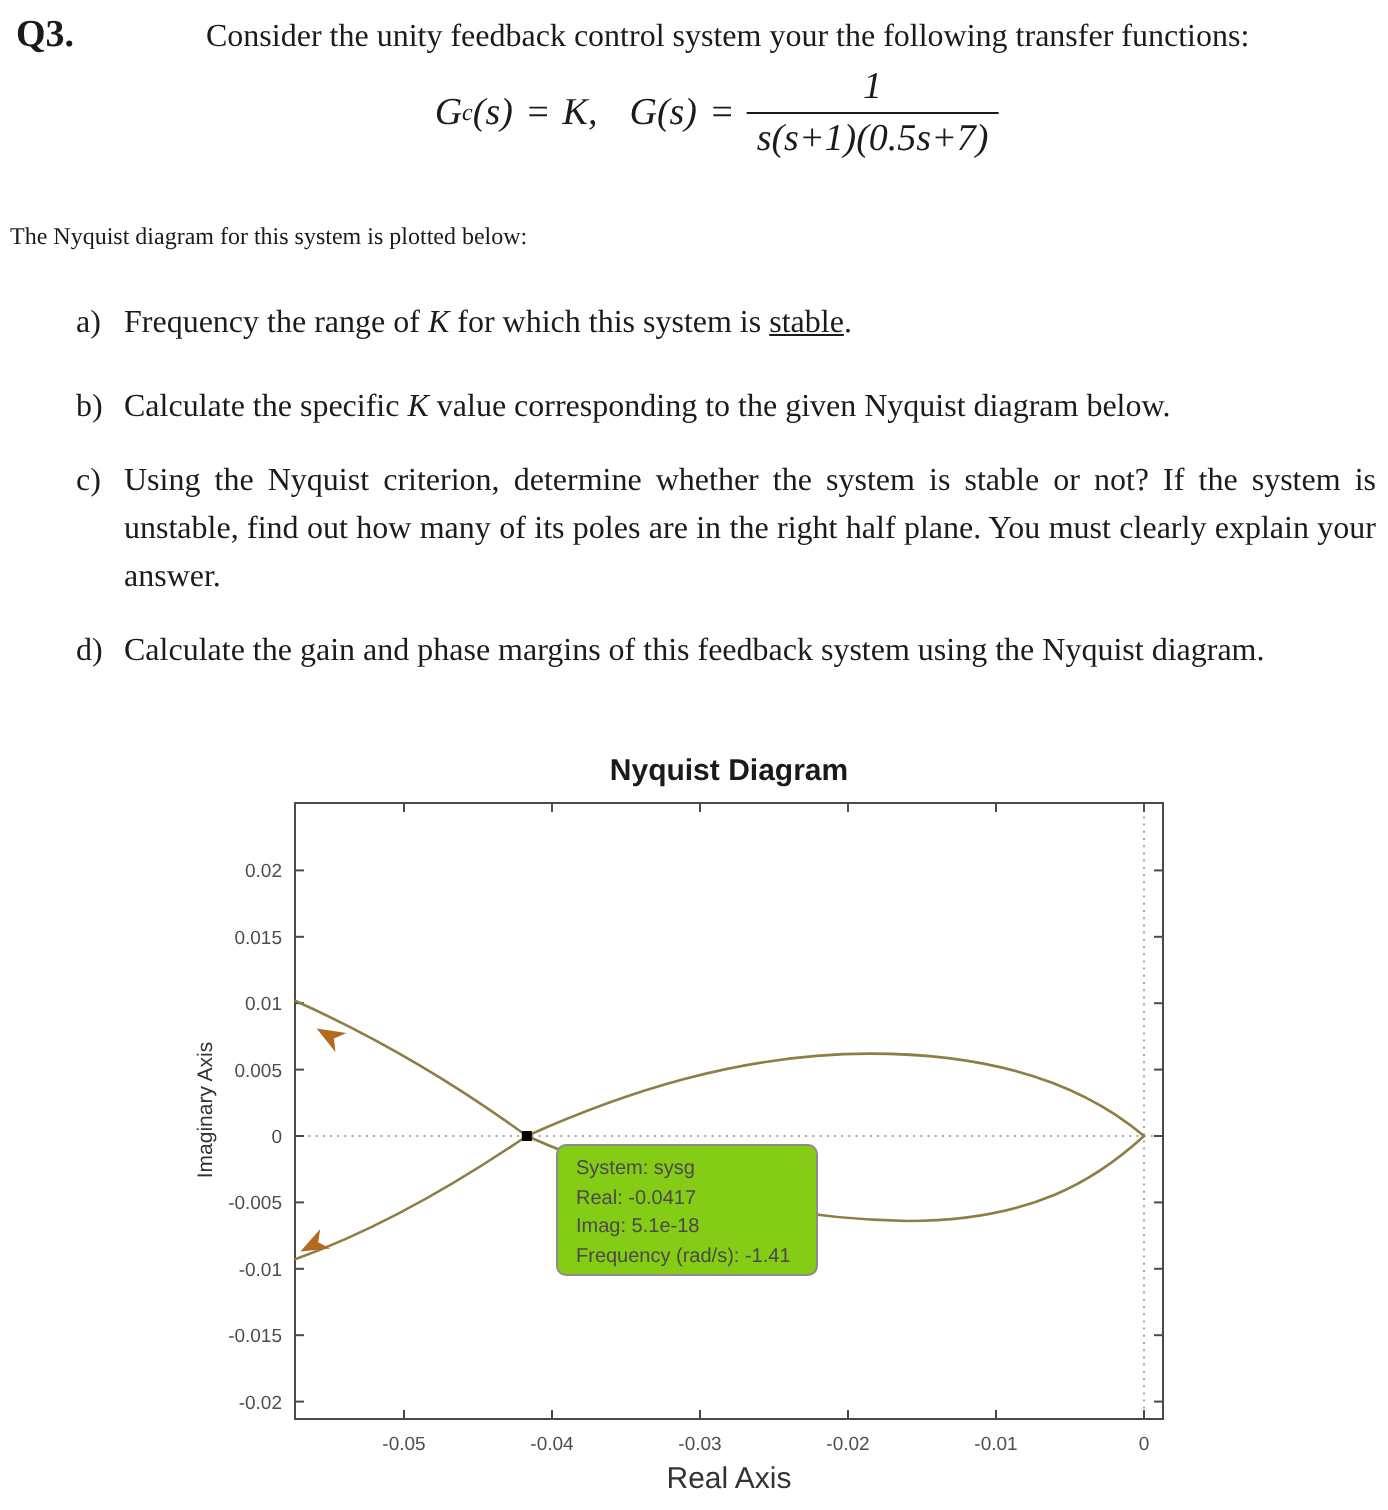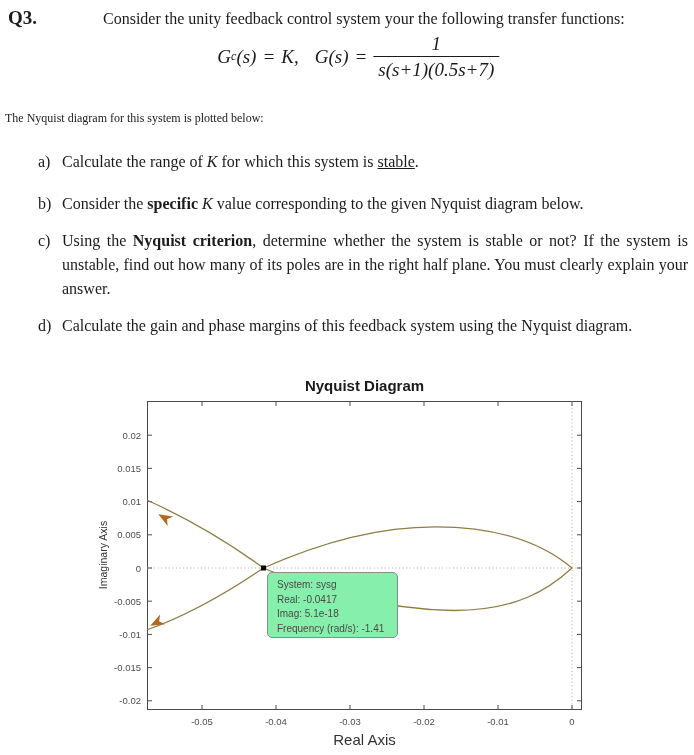--- a/index.html
+++ b/index.html
@@ -13,38 +13,38 @@
   .eq .gap{display:inline-block;width:16px;}
   .eq sub{font-size:12px;font-style:italic;}
   .frac{display:inline-flex;flex-direction:column;align-items:center;text-align:center;line-height:1.15;}
   .frac .num{padding:0 4px 1px;}
   .frac .den{border-top:1.5px solid #1b1b1b;padding:2px 5px 0;}
   .plotted{position:absolute;left:5px;top:111px;font-size:12px;}
   .item{position:absolute;left:38px;width:652px;font-size:16px;line-height:24px;}
   .ilabel{position:absolute;left:0;top:0;}
   .itext{display:block;margin-left:24px;width:626px;text-align:justify;}
   .i{font-style:italic;}
-  .b{font-weight:bold;}
+  .b{font-weight:normal;}
   .u{text-decoration:underline;}
 
   
   .chart{position:absolute;left:95px;top:375px;width:599px;height:380px;background:#fff;
          font-family:"Liberation Sans",sans-serif;}
   .chart-title{position:absolute;left:52px;top:2px;width:435px;text-align:center;
                font-size:15px;font-weight:bold;color:#1a1a1a;}
   .plot-box{position:absolute;left:52px;top:26px;width:435px;height:309px;
             border:1px solid #4a4a4a;box-sizing:border-box;background:#fff;}
   #plot-svg{position:absolute;left:0;top:0;}
   .ylab{position:absolute;left:-50px;top:172px;width:120px;height:16px;text-align:center;
         font-size:10.5px;color:#333;transform:rotate(-90deg);}
   .xlab{position:absolute;left:52px;top:356px;width:435px;text-align:center;
         font-size:15px;color:#333;}
   .tick-label{font-size:9.5px;fill:#4d4d4d;}
-  .datatip{position:absolute;left:172px;top:197px;width:131px;height:66px;box-sizing:border-box;
-           background:#86efac;border:1px solid #8c8c8c;border-radius:5px;
+  .datatip{position:absolute;left:183px;top:197px;width:131px;height:66px;box-sizing:border-box;
+           background:#84cc16;border:1px solid #8c8c8c;border-radius:5px;
            padding:5px 4px 0 9px;font-size:10px;line-height:14.5px;color:#4a4a4a;}
 </style>
 </head>
 <body>
 
 <div class="page">
 
   <div class="qnum">Q3.</div>
   <div class="intro">Consider the unity feedback control system your the following transfer functions:</div>
 
@@ -62,26 +62,26 @@
     <span class="frac">
       <span class="num">1</span>
       <span class="den i">s(s+1)(0.5s+7)</span>
     </span>
   </div>
 
   <div class="plotted">The Nyquist diagram for this system is plotted below:</div>
 
   <div class="item" style="top:150px">
     <span class="ilabel">a)</span>
-    <span class="itext"><span>Calculate the range of </span><span class="i">K</span><span> for which this system is </span><span class="u">stable</span><span>.</span></span>
+    <span class="itext"><span>Frequency the range of </span><span class="i">K</span><span> for which this system is </span><span class="u">stable</span><span>.</span></span>
   </div>
 
   <div class="item" style="top:192px">
     <span class="ilabel">b)</span>
-    <span class="itext"><span>Consider the </span><span class="b">specific</span><span> </span><span class="i">K</span><span> value corresponding to the given Nyquist diagram below.</span></span>
+    <span class="itext"><span>Calculate the </span><span class="b">specific</span><span> </span><span class="i">K</span><span> value corresponding to the given Nyquist diagram below.</span></span>
   </div>
 
   <div class="item" style="top:229px">
     <span class="ilabel">c)</span>
     <span class="itext"><span>Using the </span><span class="b">Nyquist criterion</span><span>, determine whether the system is stable or not? If the system is unstable, find out how many of its poles are in the right half plane. You must clearly explain your answer.</span></span>
   </div>
 
   <div class="item" style="top:314px">
     <span class="ilabel">d)</span>
     <span class="itext">Calculate the gain and phase margins of this feedback system using the Nyquist diagram.</span>

